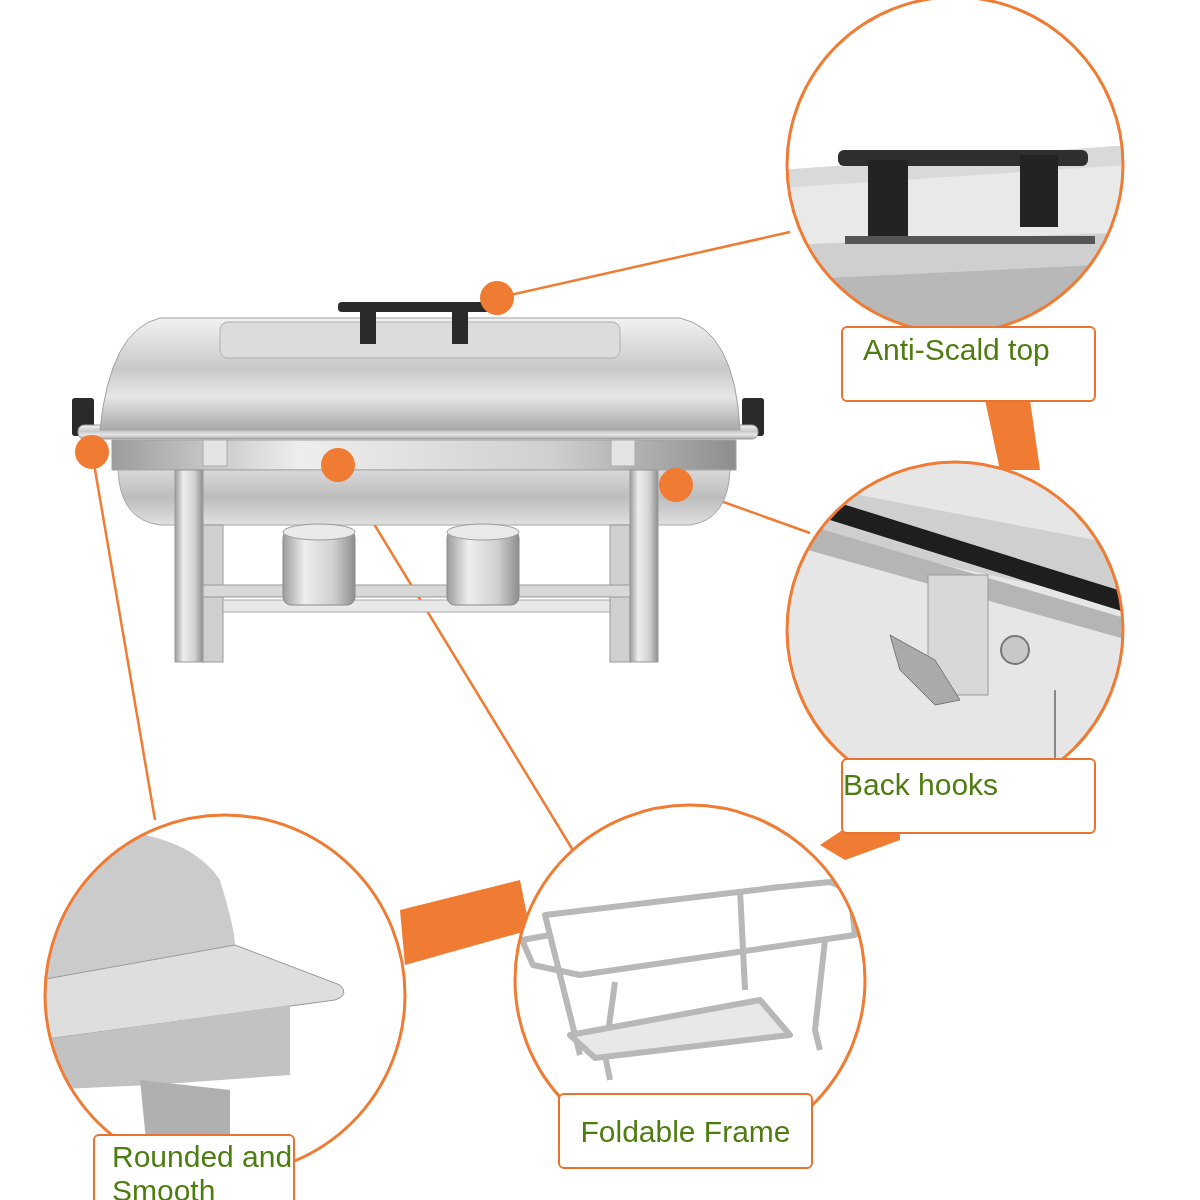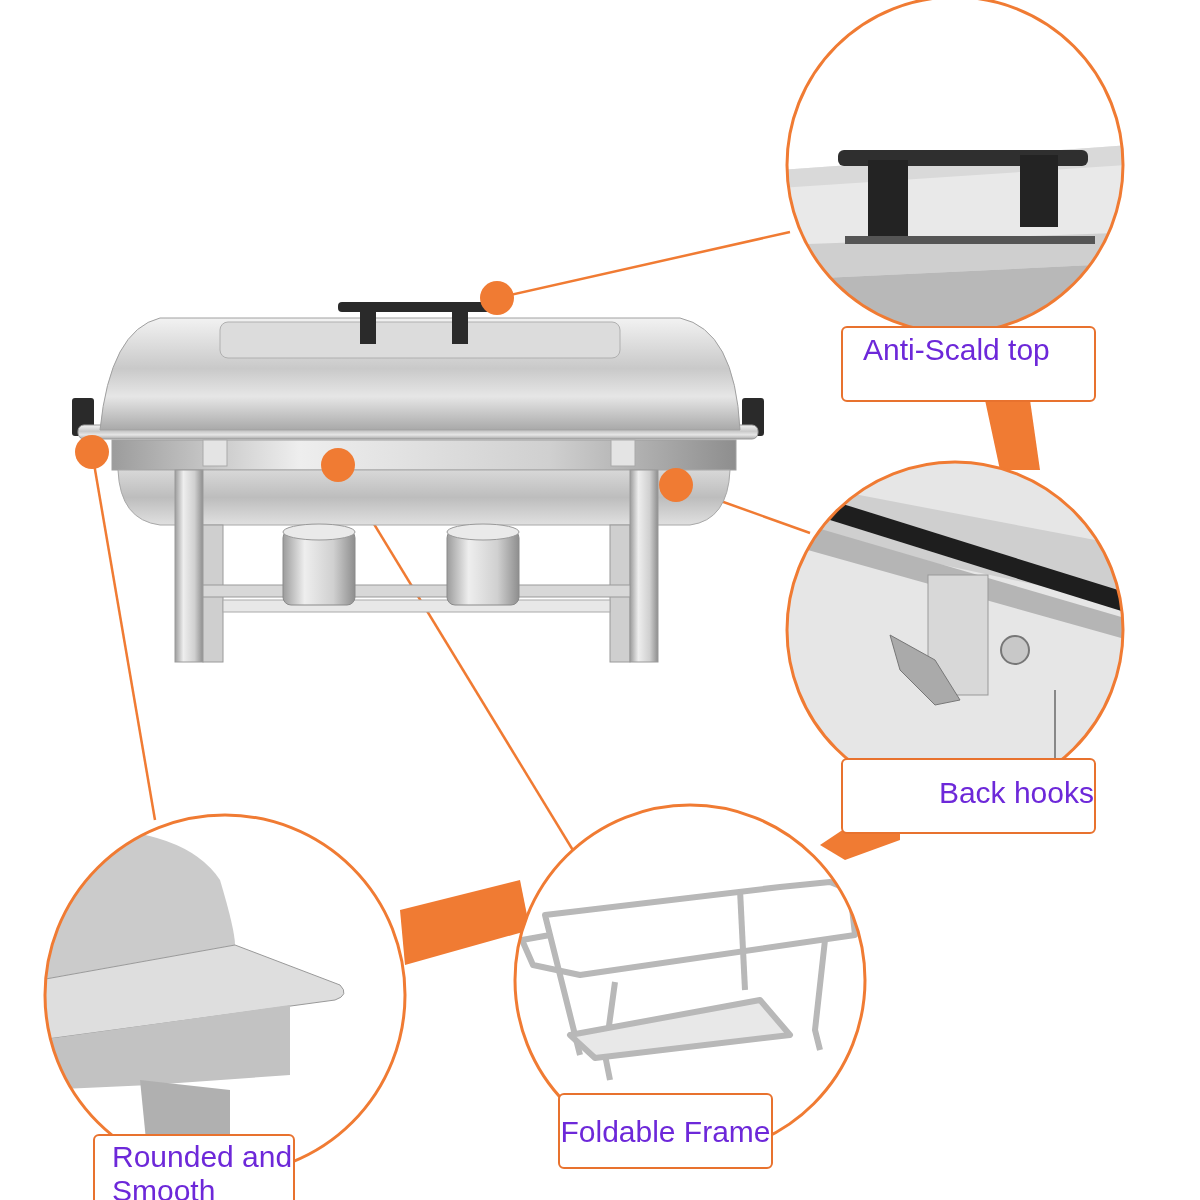--- a/index.html
+++ b/index.html
@@ -1,20 +1,20 @@
 <!DOCTYPE html>
 <html><head>
 <meta charset="utf-8">
 <style>
   html, body { margin: 0; padding: 0; background: #ffffff; }
   body { width: 1200px; height: 1200px; position: relative; overflow: hidden; font-family: "Liberation Sans", sans-serif; }
   #canvas { position: absolute; left: 0; top: 0; width: 1200px; height: 1200px; }
   .label {
     position: absolute; background: #fff; border: 2px solid #e8722e; border-radius: 6px;
-    color: #6d28d9; font-size: 30px; line-height: 34px; box-sizing: border-box;
+    color: #4d7c0f; font-size: 30px; line-height: 34px; box-sizing: border-box;
   }
   .label span { display: block; }
 </style>
 </head>
 <body>
 
 <svg id="canvas" viewBox="0 0 1200 1200" xmlns="http://www.w3.org/2000/svg">
   <defs>
     <linearGradient id="steel" x1="0" y1="0" x2="0" y2="1">
       <stop offset="0" stop-color="#f2f2f2"></stop>
@@ -159,24 +159,24 @@
       <path d="M 570 1035 L 760 1000 L 790 1035 L 595 1058 Z" fill="#e8e8e8"></path>
     </g>
     <circle cx="690" cy="980" r="175" fill="none" stroke="#f07b33" stroke-width="3"></circle>
   </g>
 </svg>
 
 <div class="label" style="left:841px; top:326px; width:255px; height:76px; padding:5px 0 0 20px;">
   <span>Anti-Scald top</span>
 </div>
 
-<div class="label" style="left:841px; top:758px; width:255px; height:76px; padding:16px 0 0 0; text-align:right;">
+<div class="label" style="left:841px; top:758px; width:255px; height:76px; padding:8px 0 0 0; text-align:left;">
   <span>Back hooks</span>
 </div>
 
 <div class="label" style="left:93px; top:1134px; width:202px; height:76px; padding:4px 0 0 17px;">
   <span>Rounded and</span>
   <span>Smooth Frame</span>
 </div>
 
-<div class="label" style="left:558px; top:1093px; width:215px; height:76px; padding:20px 0 0 0; text-align:center;">
+<div class="label" style="left:558px; top:1093px; width:255px; height:76px; padding:20px 0 0 0; text-align:center;">
   <span>Foldable Frame</span>
 </div>
 
 </body></html>

